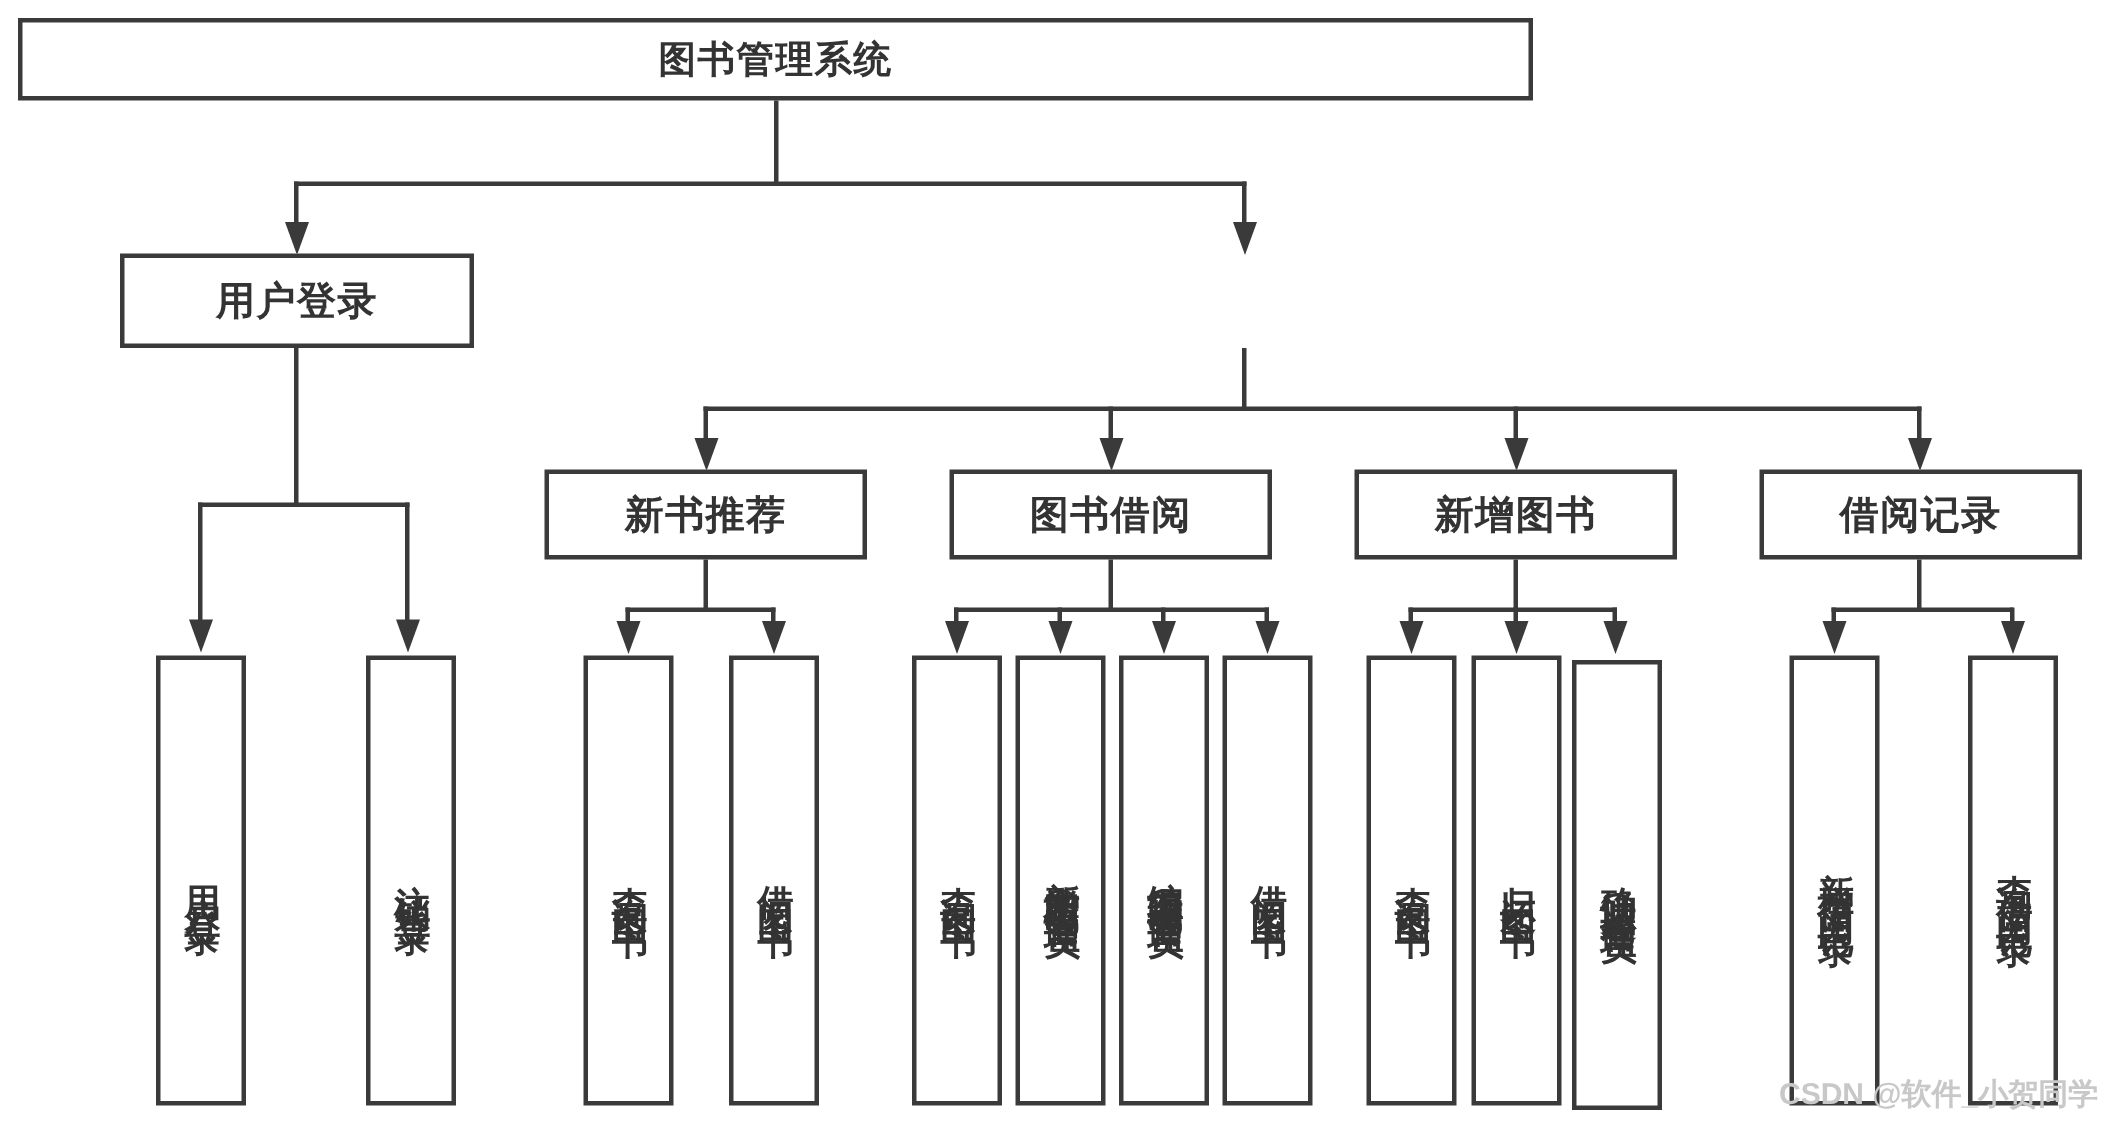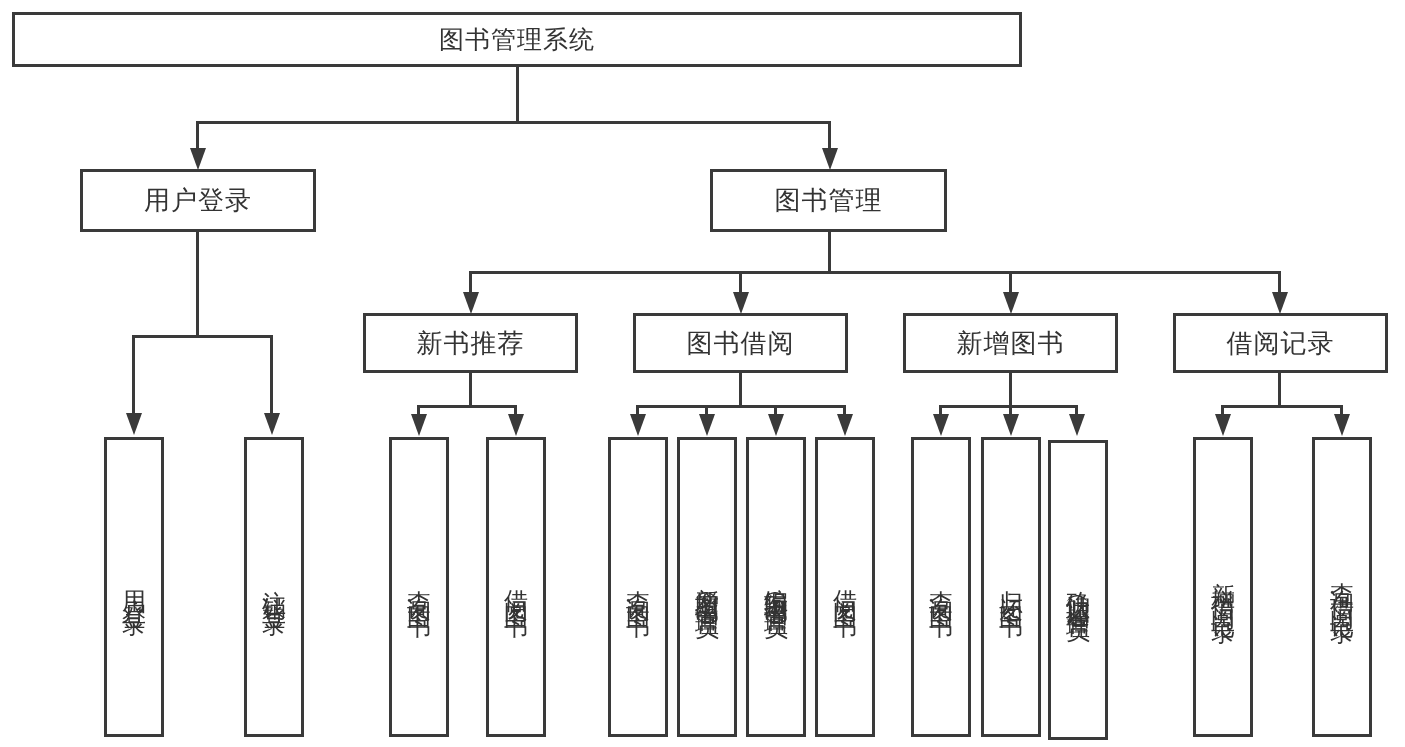--- a/index.html
+++ b/index.html
@@ -9,20 +9,21 @@
     --watermark: #c8c8c8;
   }
   html, body { margin: 0; padding: 0; background: var(--bg); }
   #stage {
     position: relative;
     width: 1405px;
     height: 747px;
     background: var(--bg);
     overflow: hidden;
     font-family: "Liberation Sans", "DejaVu Sans", sans-serif;
+    font-weight: bold;
   }
   .box {
     position: absolute;
     box-sizing: border-box;
     border: 3px solid var(--line);
     background: var(--bg);
     color: var(--text);
   }
   .hbox {
     display: flex;
@@ -72,21 +73,20 @@
   <div class="box hbox root-box" style="left:12px; top:12px; width:1010px; height:55px;">图书管理系统</div>
 
   <div class="vline" style="left:516px; top:67px; height:56px;"></div>
   <div class="hline" style="left:196px; top:121px; width:635px;"></div>
   <div class="vline" style="left:196px; top:121px; height:30px;"></div>
   <div class="arrowhead" style="left:190px; top:148px;"></div>
   <div class="vline" style="left:828px; top:121px; height:30px;"></div>
   <div class="arrowhead" style="left:822px; top:148px;"></div>
 
   <div class="box hbox" style="left:80px; top:169px; width:236px; height:63px;">用户登录</div>
-  <div class="box hbox" style="left:710px; top:169px; width:237px; height:63px;">图书管理</div>
 
   <div class="vline" style="left:196px; top:232px; height:106px;"></div>
   <div class="hline" style="left:132px; top:335px; width:141px;"></div>
   <div class="vline" style="left:132px; top:335px; height:80px;"></div>
   <div class="arrowhead" style="left:126px; top:413px;"></div>
   <div class="vline" style="left:270px; top:335px; height:80px;"></div>
   <div class="arrowhead" style="left:264px; top:413px;"></div>
 
   <div class="box vbox" style="left:104px; top:437px; width:60px; height:300px;">用户登录</div>
   <div class="box vbox" style="left:244px; top:437px; width:60px; height:300px;">注销登录</div>
@@ -149,14 +149,15 @@
   <div class="vline" style="left:1278px; top:373px; height:35px;"></div>
   <div class="hline" style="left:1221px; top:405px; width:121px;"></div>
   <div class="vline" style="left:1221px; top:405px; height:10px;"></div>
   <div class="arrowhead" style="left:1215px; top:414px;"></div>
   <div class="vline" style="left:1340px; top:405px; height:10px;"></div>
   <div class="arrowhead" style="left:1334px; top:414px;"></div>
 
   <div class="box vbox" style="left:1193px; top:437px; width:60px; height:300px;">新增借阅记录</div>
   <div class="box vbox" style="left:1312px; top:437px; width:60px; height:300px;">查询借阅记录</div>
 
+  <div class="watermark">CSDN @软件_小贺同学</div>
 
 </div>
 
 </body></html>

